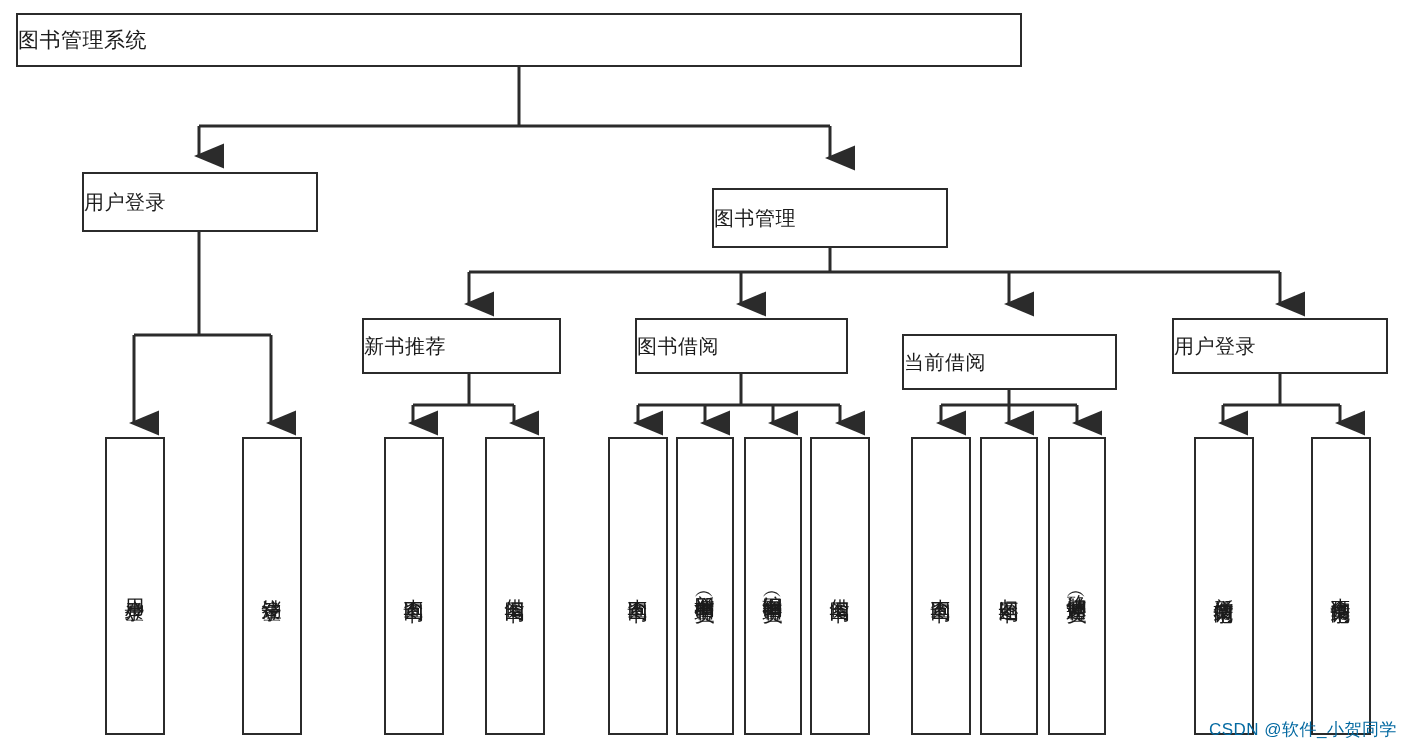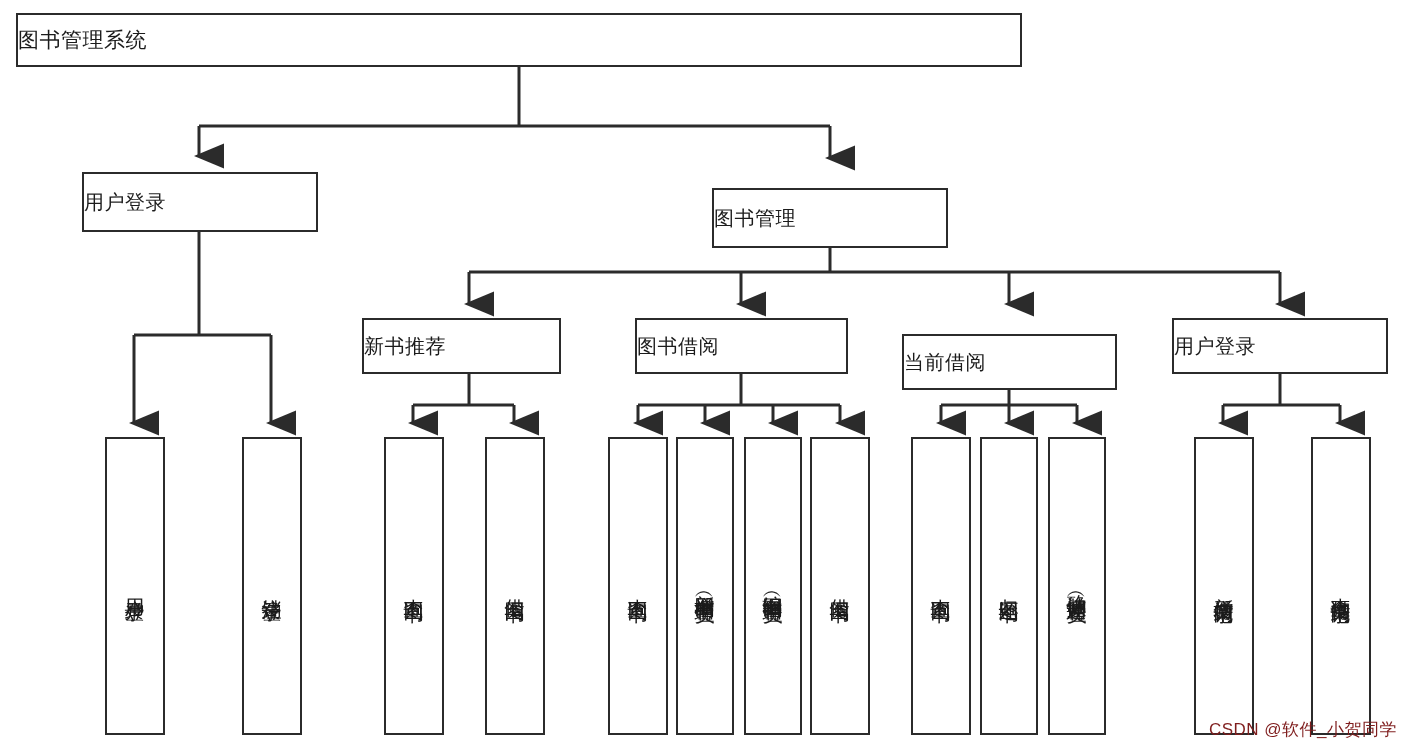--- a/index.html
+++ b/index.html
@@ -58,21 +58,21 @@
     white-space: normal;
     letter-spacing: 1.5px;
     line-height: 1.0;
     max-height: 100%;
   }
   #watermark {
     position: absolute;
     right: 8px;
     bottom: 6px;
     font-size: 17px;
-    color: #7f1d1d;
+    color: #0369a1;
     letter-spacing: 0.5px;
     z-index: 5;
     white-space: pre;
   }
 </style>
 </head>
 <body>
 
 <div id="canvas">
 

